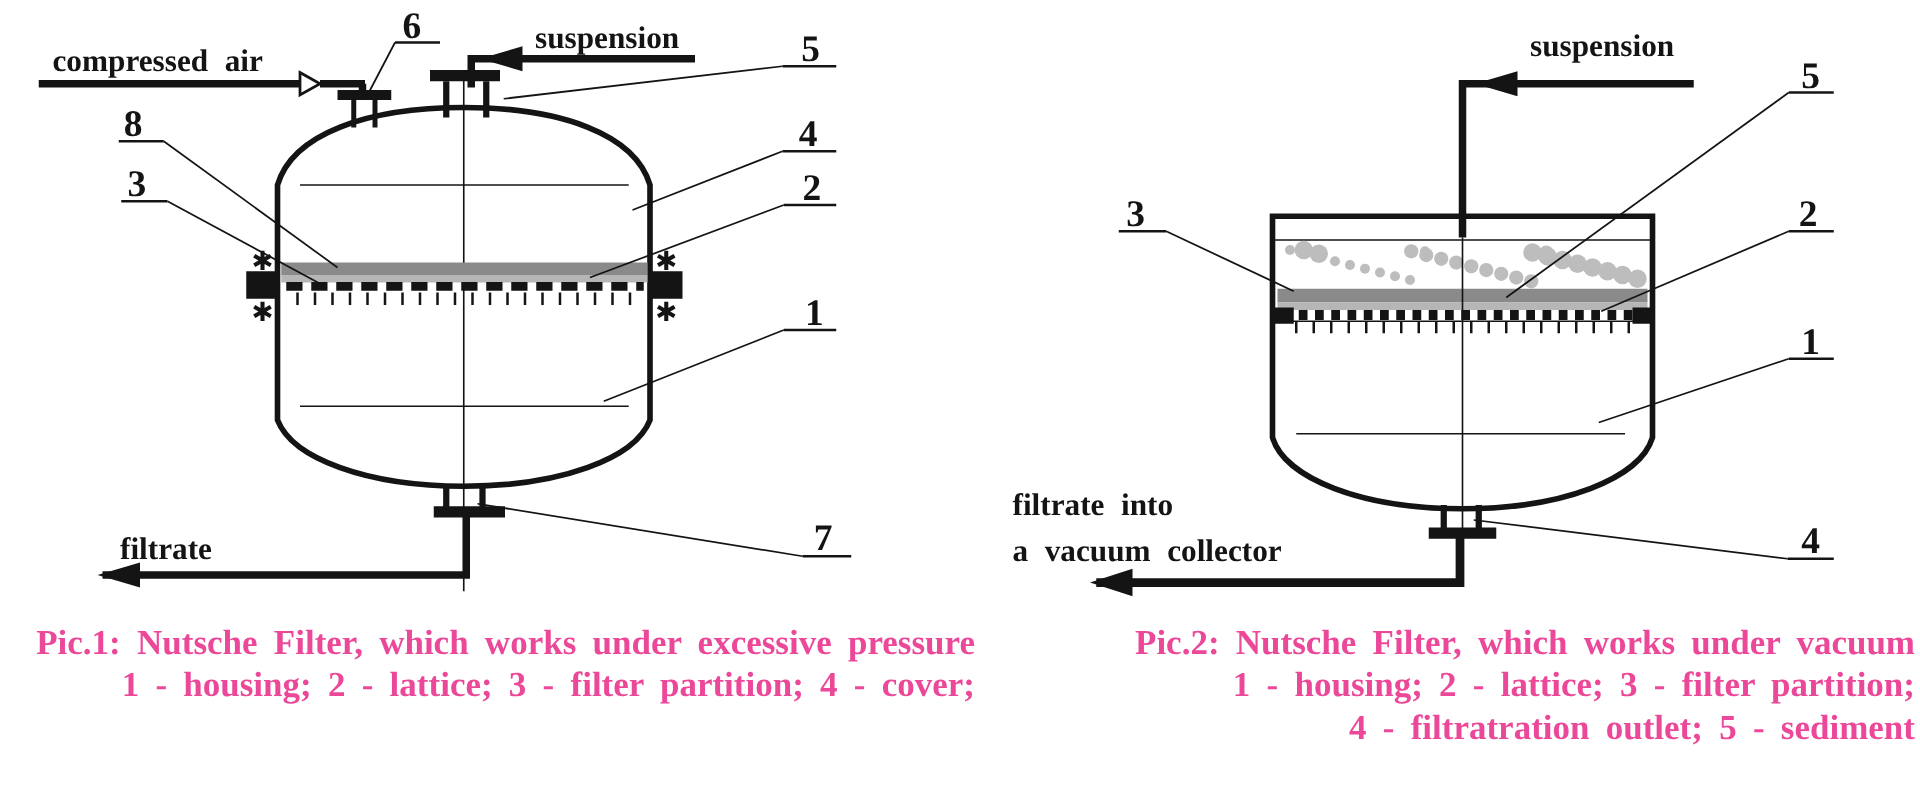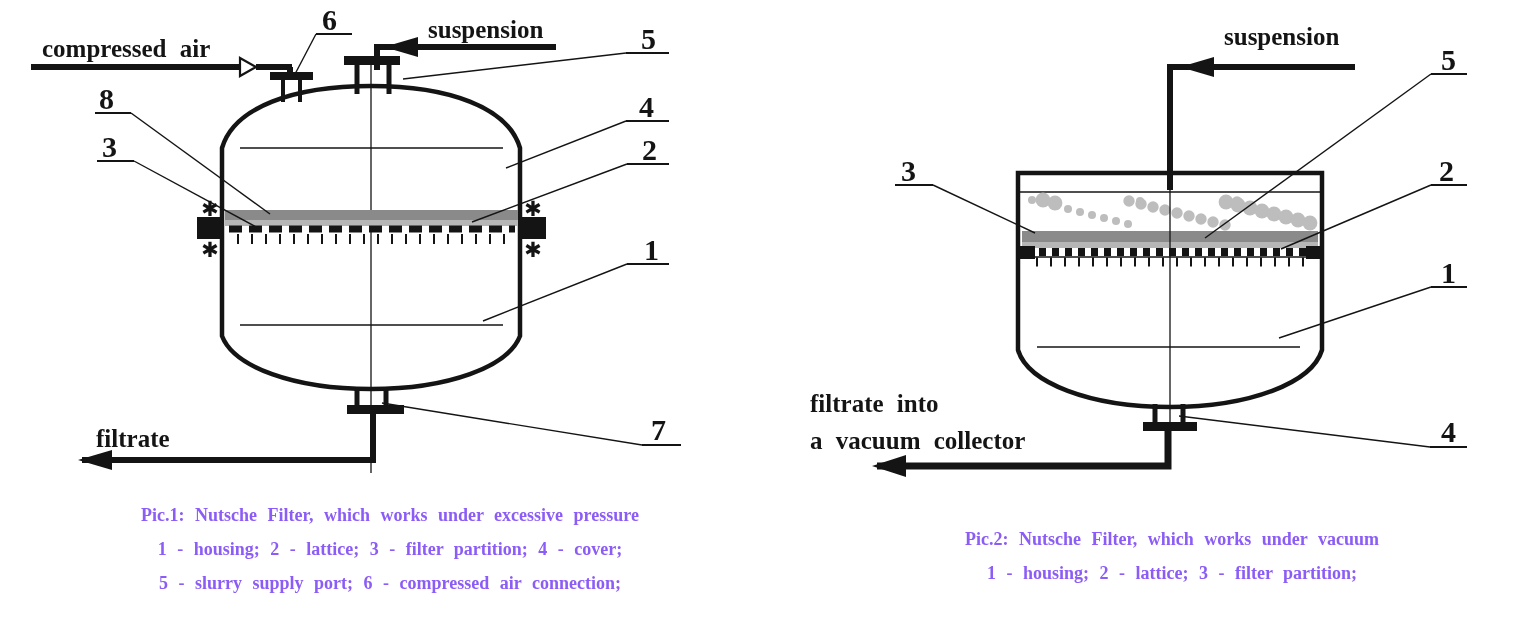--- a/index.html
+++ b/index.html
@@ -21,25 +21,25 @@
   .leader{stroke:#141414;stroke-width:1.4;fill:none;}
   .underline{stroke:#141414;stroke-width:2;}
   .pipe{stroke:#141414;stroke-width:6;fill:none;}
   .pipe7{stroke:#141414;stroke-width:7;fill:none;}
   .nozzle-wall{stroke:#141414;stroke-width:5;}
   .nozzle-wall-sm{stroke:#141414;stroke-width:4;}
   .arrow{fill:#141414;}
   .arrow-open{fill:#ffffff;stroke:#141414;stroke-width:2.2;}
   .caption{
     position:absolute;top:498px;
-    font-weight:bold;font-size:18px;line-height:34px;
-    text-align:center;color:#8b5cf6;word-spacing:6px;
+    font-weight:bold;font-size:28px;line-height:34px;
+    text-align:right;color:#ec4899;word-spacing:6px;
   }
   #caption-fig1{left:0;width:780px;}
-  #caption-fig2{left:42px;width:700px;margin-top:24px;}
+  #caption-fig2{left:52px;width:700px;}
 </style>
 </head>
 <body>
 
 <div class="panel" id="panel-fig1">
   <svg width="780" height="498" viewBox="0 0 780 498">
 
     <path class="outline" d="M 222 148 C 234 107, 294 86, 371 86 C 448 86, 508 107, 520 148 L 520 336 C 508 367, 448 389, 371 389 C 294 389, 234 367, 222 336 Z"></path>
     <line class="thin" x1="240" y1="148" x2="503" y2="148"></line>
     <line class="thin" x1="240" y1="325" x2="503" y2="325"></line>
@@ -140,21 +140,20 @@
     <g>
       <text class="callout-num" x="651" y="440">7</text>
       <line class="underline" x1="642" y1="445" x2="681" y2="445"></line>
       <line class="leader" x1="642" y1="445" x2="382" y2="403"></line>
     </g>
   </svg>
 
   <div class="caption" id="caption-fig1">
     <div>Pic.1: Nutsche Filter, which works under excessive pressure</div>
     <div>1 - housing; 2 - lattice; 3 - filter partition; 4 - cover;</div>
-    <div>5 - slurry supply port; 6 - compressed air connection;</div>
   </div>
 </div>
 
 <div class="panel" id="panel-fig2">
   <svg width="756" height="498" viewBox="780 0 756 498">
 
     <path class="outline" d="M 1018 173 L 1322 173 L 1322 350 C 1312 383, 1250 407, 1170 407 C 1090 407, 1028 383, 1018 350 Z"></path>
     <line class="thin" x1="1018" y1="192" x2="1322" y2="192"></line>
 
     <g id="blob-group">
@@ -246,14 +245,15 @@
     <g>
       <text class="callout-num" x="1441" y="442">4</text>
       <line class="underline" x1="1430" y1="447" x2="1467" y2="447"></line>
       <line class="leader" x1="1430" y1="447" x2="1179" y2="416"></line>
     </g>
   </svg>
 
   <div class="caption" id="caption-fig2">
     <div>Pic.2: Nutsche Filter, which works under vacuum</div>
     <div>1 - housing; 2 - lattice; 3 - filter partition;</div>
+    <div>4 - filtratration outlet; 5 - sediment</div>
   </div>
 </div>
 
 </body></html>

